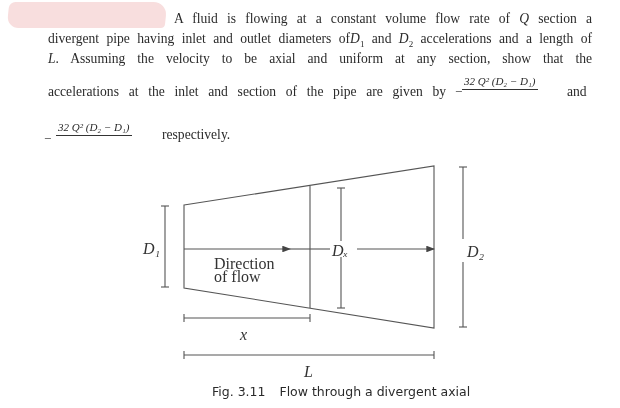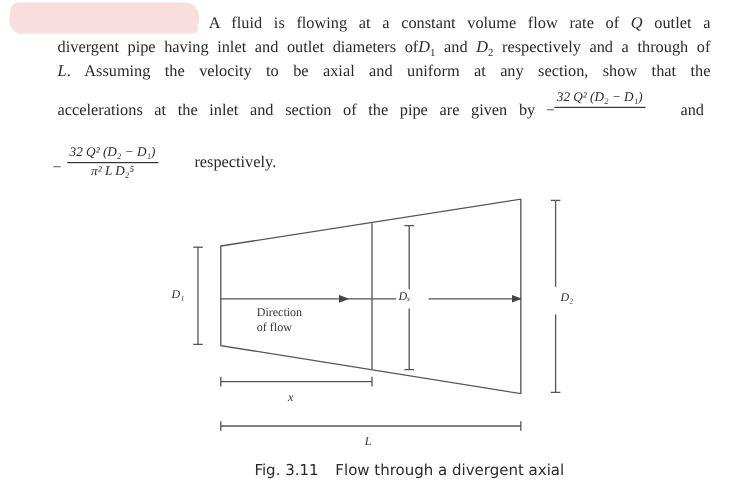--- a/index.html
+++ b/index.html
@@ -17,64 +17,63 @@
     sub, sup { font-size: 9px; }
     .row4 { position: absolute; left: 48px; top: 74px; width: 545px; font-size: 13.6px; }
     .row4 .txt { position: absolute; left: 0; top: 10px; width: 398px; text-align-last: justify; display:block; }
     .frac { position: absolute; display: inline-block; text-align: center; font-size: 11px; }
     .frac .num { display: block; padding: 0 2px; border-bottom: 1px solid #333; line-height: 15px; white-space: nowrap; }
     .frac .den { display: block; line-height: 15px; white-space: nowrap; }
     .minus { position: absolute; font-size: 13px; }
     .and { position: absolute; font-size: 13.6px; }
     .resp { position: absolute; font-size: 13.6px; }
     svg.fig { position: absolute; left: 0; top: 0; }
-    .lbl { position: absolute; font-size: 10px; color: #333; }
+    .lbl { position: absolute; font-size: 16px; color: #333; }
     .caption { position: absolute; left: 188px; top: 384px; font-family: "DejaVu Sans", sans-serif;
                font-size: 12.5px; color: #2a2a2a; white-space: nowrap; }
     .caption .num { margin-right: 10px; margin-left: 24px; }
   </style>
 </head>
 <body>
 
 <div class="smudge"></div>
 
 <div class="para line1">
   <span class="just">
     <span>A fluid is flowing at a constant volume flow rate of</span>
     <span class="it">Q</span>
-    <span>outlet a</span>
+    <span>section a</span>
   </span>
 </div>
 
 <div class="para line2">
   <span class="just">
     <span>divergent pipe having inlet and outlet diameters of</span><span class="it">D</span><sub>1</sub>
     <span>and</span>
     <span class="it">D</span><sub>2</sub>
-    <span>respectively and a through of</span>
+    <span>accelerations and a length of</span>
   </span>
 </div>
 
 <div class="para line3">
   <span class="just"><span class="it">L</span><span>. Assuming the velocity to be axial and uniform at any section, show that the</span></span>
 </div>
 
 <div class="row4">
   <span class="txt">accelerations at the inlet and section of the pipe are given by</span>
   <span class="minus" style="left:407px; top:10px;">−</span>
   <span class="frac" style="left:414px; top:0px;">
     <span class="num it">32 Q² (D₂ − D₁)</span>
   </span>
   <span class="and" style="left:519px; top:10px;">and</span>
 </div>
 
 <span class="minus" style="left:44px; top:131px;">−</span>
 <span class="frac" style="left:56px; top:120px;">
   <span class="num it">32 Q² (D₂ − D₁)</span>
-  <span class="den it">π² L D₂⁵</span>
 </span>
 <span class="resp" style="left:162px; top:127px;">respectively.</span>
 
 <svg class="fig" width="620" height="408" viewBox="0 0 620 408">
   <defs>
     <marker id="arr" markerWidth="8" markerHeight="6" refX="7" refY="3" orient="auto">
       <path d="M0,0 L8,3 L0,6 z" fill="#444"></path>
     </marker>
   </defs>
   <g stroke="#555" stroke-width="1.1" fill="none">

